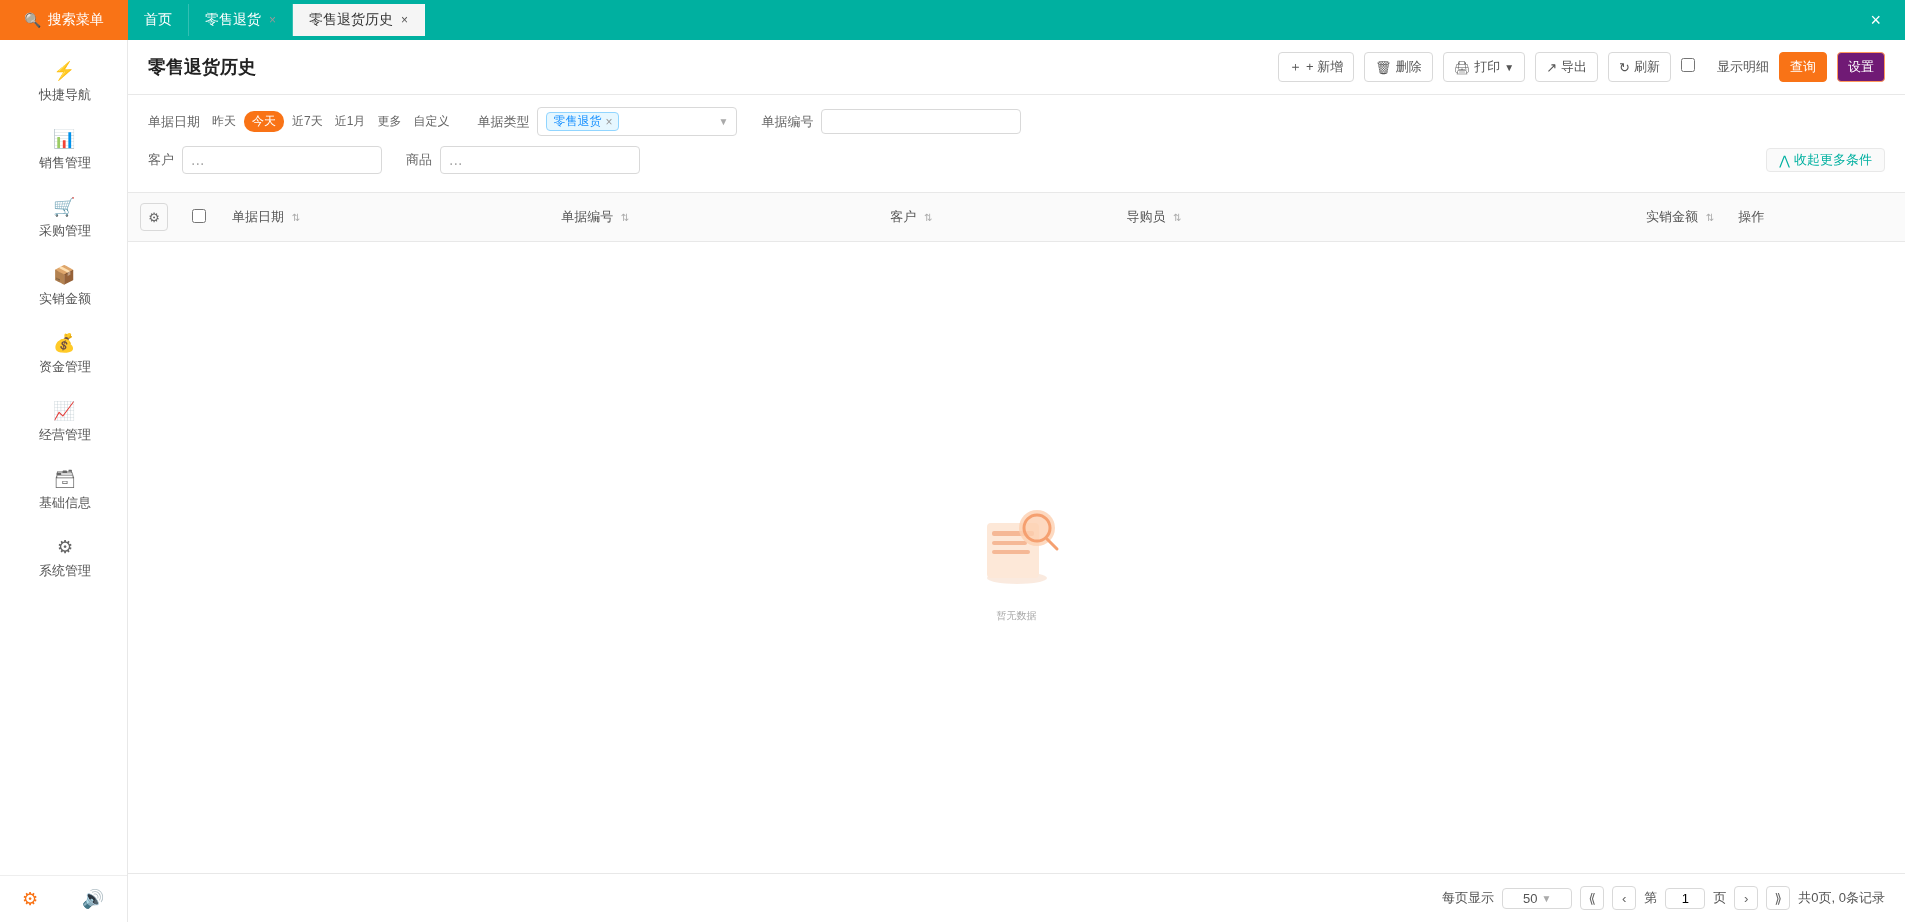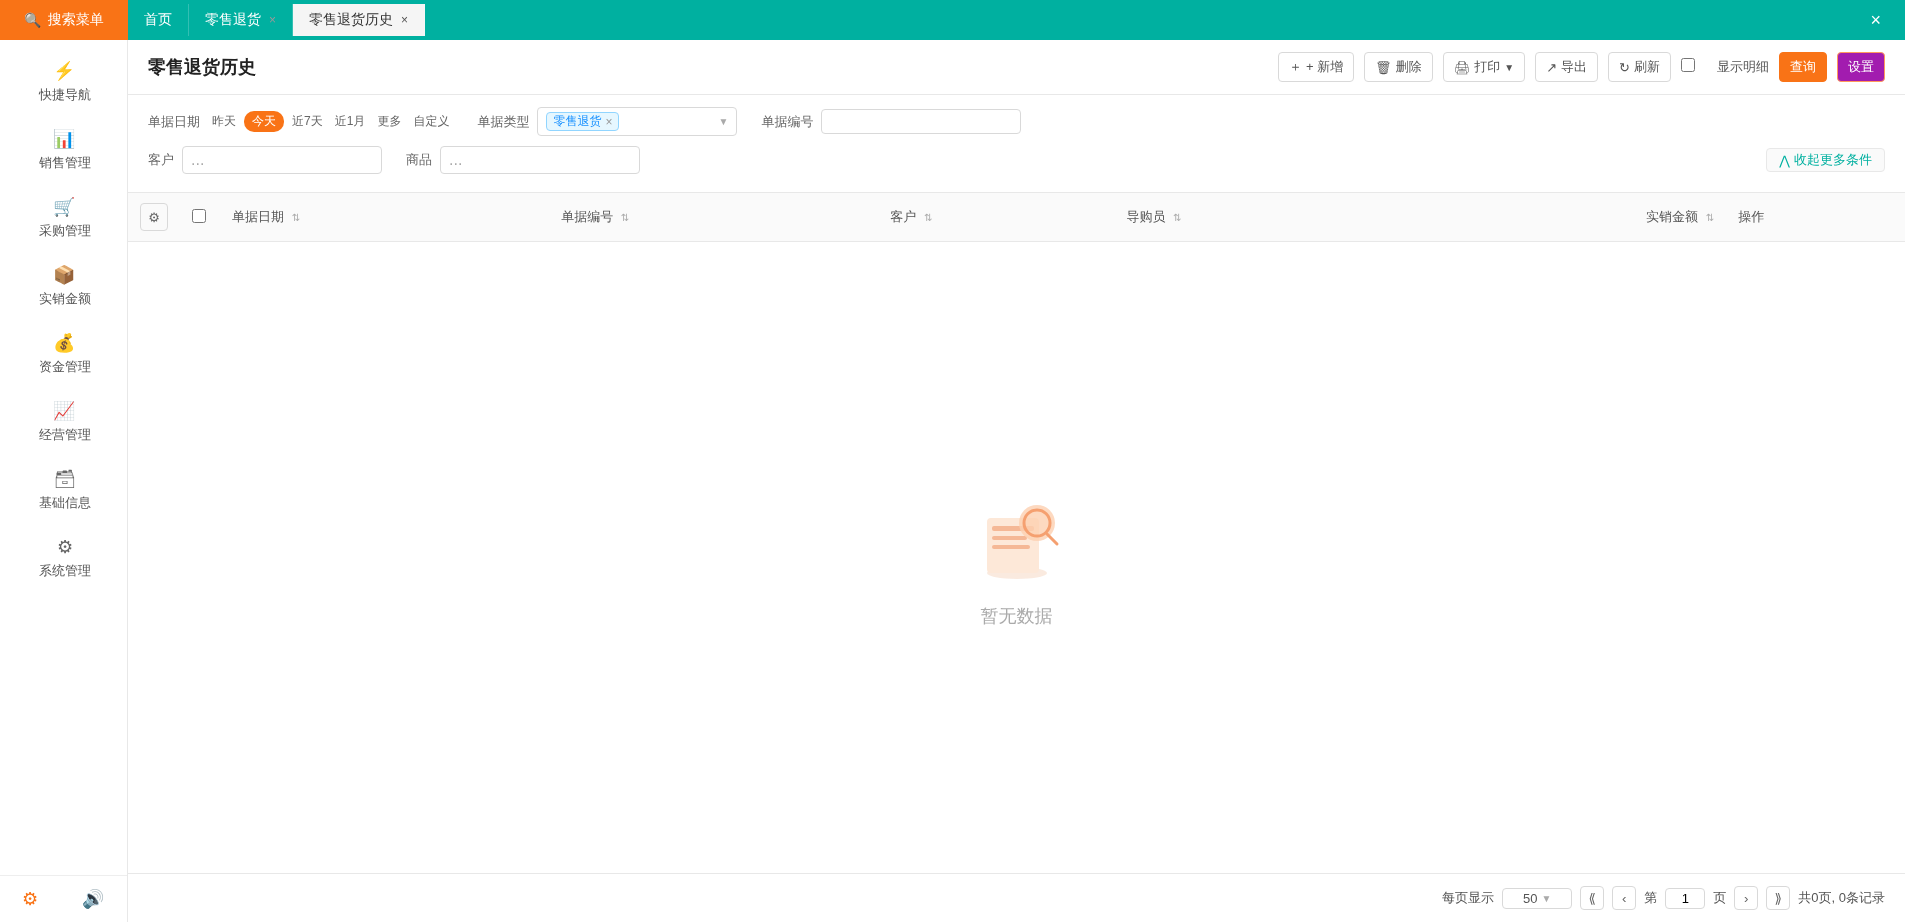--- a/index.html
+++ b/index.html
@@ -93,21 +93,21 @@
     .toolbar-btn {
       display: flex; align-items: center; gap: 4px;
       padding: 5px 10px; font-size: 13px;
       border: 1px solid #d9d9d9; background: #fff;
       border-radius: 4px; cursor: pointer; color: #555;
     }
     .toolbar-btn.query {
       background: #f97316; color: white; border-color: #f97316;
     }
     .toolbar-btn.settings {
-      background: #a21caf; color: white; border-color: #ff9a5c;
+      background: #701a75; color: white; border-color: #ff9a5c;
     }
     .show-detail { display: flex; align-items: flex-start; gap: 22px; font-size: 13px; color: #555; }
 
     
     .filter-area {
       background: #fff;
       padding: 12px 20px 8px;
       border-bottom: 1px solid #e8e8e8;
     }
     .filter-row {
@@ -184,21 +184,21 @@
 
     
     .empty-state {
       display: flex; flex-direction: column; align-items: center; justify-content: center;
       flex: 1; padding: 60px 0;
     }
     .empty-icon {
       width: 100px; height: 100px;
       margin-bottom: 16px;
     }
-    .empty-text { color: #aaa; font-size: 18px; }
+    .empty-text { color: #aaa; font-size: 10px; }
 
     
     .pagination {
       display: flex; align-items: center; justify-content: flex-end;
       padding: 12px 20px; border-top: 1px solid #e8e8e8;
       background: #fff; gap: 8px; font-size: 13px; color: #555;
     }
     .page-select {
       display: flex; align-items: center; gap: 4px;
       border: 1px solid #d9d9d9; border-radius: 4px; padding: 2px 20px; cursor: pointer;

